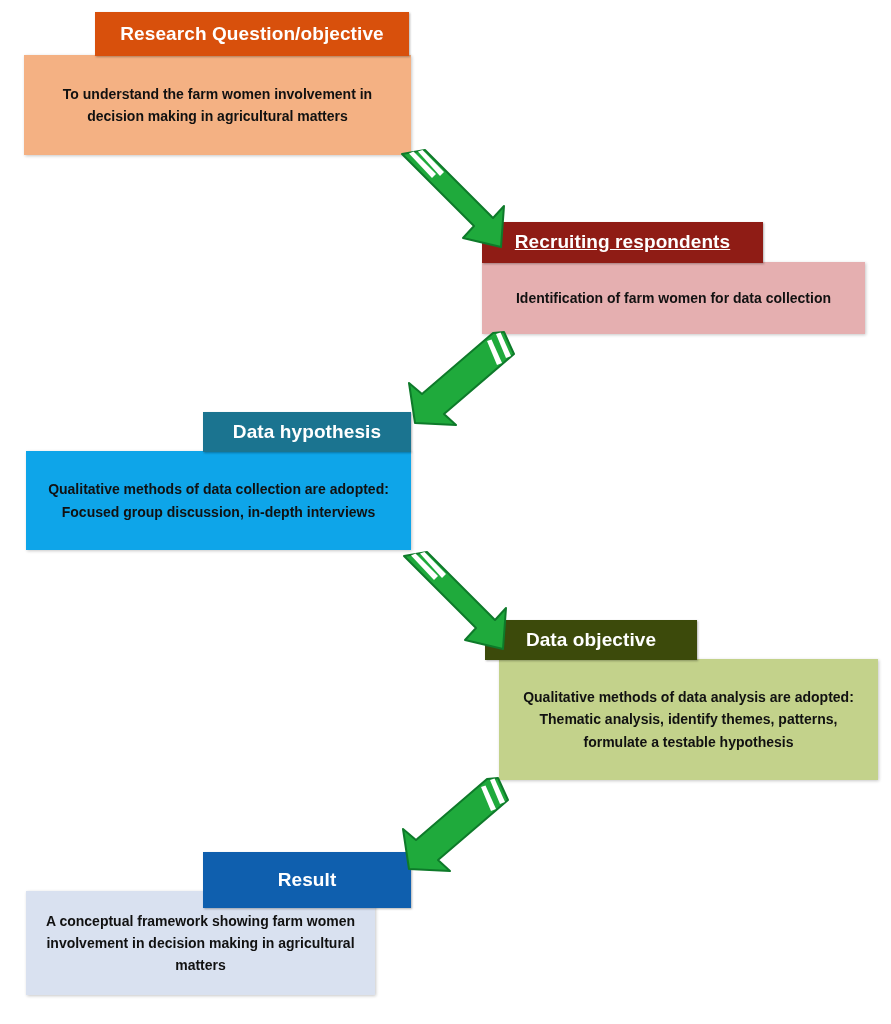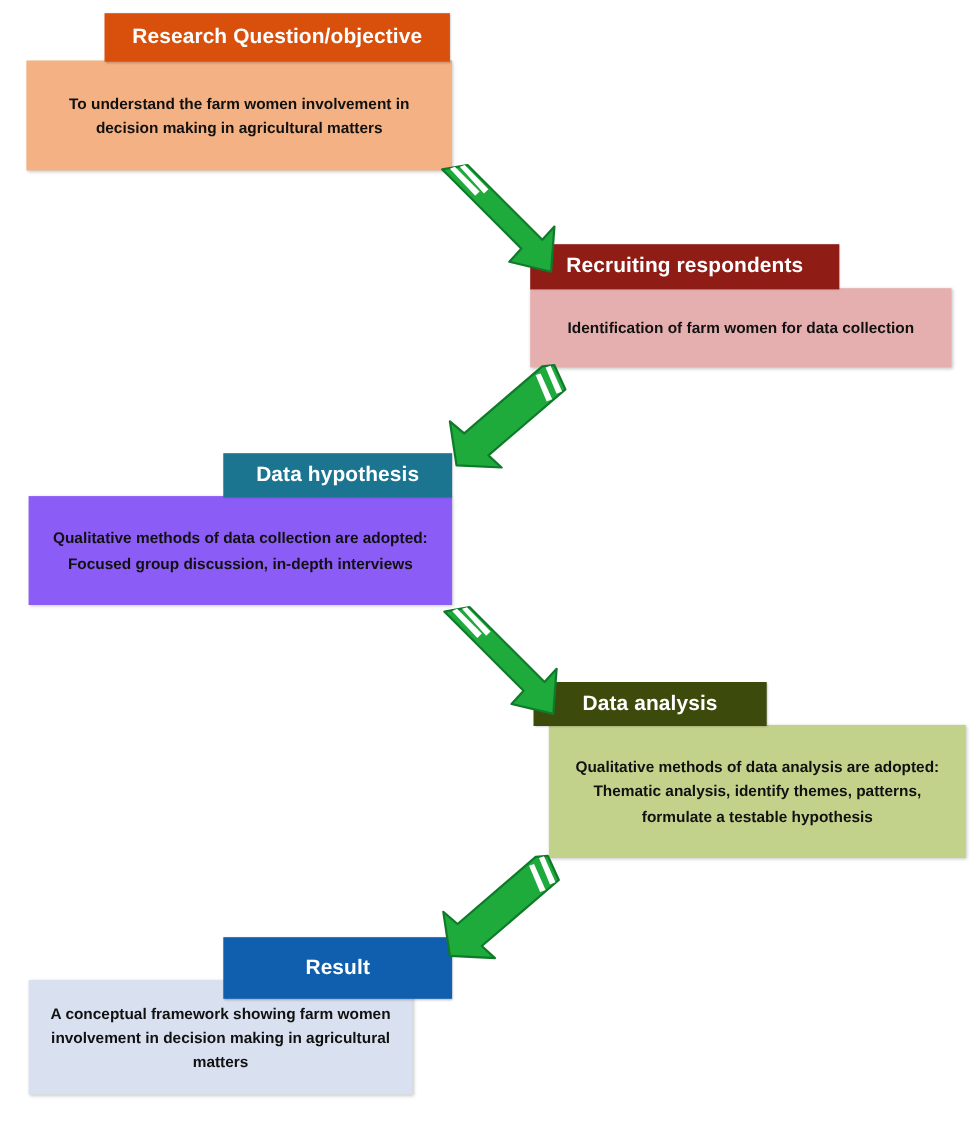--- a/index.html
+++ b/index.html
@@ -82,56 +82,56 @@
     <svg width="130" height="110" viewBox="0 0 130 110">
 
       <path d="M 14 8 L 37 4 L 105 72 L 116 60 L 113 101 L 75 92 L 86 80 L 18 12 Z" fill="#1faa3c" stroke="#0e7a2a" stroke-width="2" stroke-linejoin="round"></path>
 
       <path d="M 21 7.5 L 25.5 5.5 L 48 28 L 44 32 Z" fill="#ffffff"></path>
       <path d="M 30 5.5 L 34.5 4 L 56 26 L 52 30 Z" fill="#ffffff"></path>
     </svg>
   </div>
 
   <div class="step">
-    <div class="step-header" style="left:482px; top:222px; width:281px; height:41px; background:#8f1c15;">
+    <div class="step-header" style="left:482px; top:222px; width:281px; height:41px; background:#8f1c15;text-decoration:underline;">
       <span>Recruiting respondents</span>
     </div>
     <div class="step-body" style="left:482px; top:262px; width:383px; height:72px; background:#e5afb0;">
       <span>Identification of farm women for data collection</span>
     </div>
   </div>
 
   <div class="arrow" style="left:396px; top:326px; width:122px; height:104px;">
     <svg width="122" height="104" viewBox="0 0 122 104">
       <path d="M 108 6 L 118 28 L 48 88 L 60 99 L 19 97 L 13 57 L 26 68 L 97 7 Z" fill="#1faa3c" stroke="#0e7a2a" stroke-width="2" stroke-linejoin="round"></path>
       <path d="M 100 8 L 104.5 6.5 L 115 30 L 110 32 Z" fill="#ffffff"></path>
       <path d="M 91 15 L 95.5 13.5 L 106 37 L 101 39 Z" fill="#ffffff"></path>
     </svg>
   </div>
 
   <div class="step">
     <div class="step-header" style="left:203px; top:412px; width:208px; height:40px; background:#1b7490;">
       <span>Data hypothesis</span>
     </div>
-    <div class="step-body" style="left:26px; top:451px; width:385px; height:99px; background:#8b5cf6;">
+    <div class="step-body" style="left:26px; top:451px; width:385px; height:99px; background:#0ea5e9;">
       <span>Qualitative methods of data collection are adopted: Focused group discussion, in-depth interviews</span>
     </div>
   </div>
 
   <div class="arrow" style="left:390px; top:548px; width:130px; height:110px;">
     <svg width="130" height="110" viewBox="0 0 130 110">
       <path d="M 14 8 L 37 4 L 105 72 L 116 60 L 113 101 L 75 92 L 86 80 L 18 12 Z" fill="#1faa3c" stroke="#0e7a2a" stroke-width="2" stroke-linejoin="round"></path>
       <path d="M 21 7.5 L 25.5 5.5 L 48 28 L 44 32 Z" fill="#ffffff"></path>
       <path d="M 30 5.5 L 34.5 4 L 56 26 L 52 30 Z" fill="#ffffff"></path>
     </svg>
   </div>
 
   <div class="step">
     <div class="step-header" style="left:485px; top:620px; width:212px; height:40px; background:#3c4a0b;">
-      <span>Data analysis</span>
+      <span>Data objective</span>
     </div>
     <div class="step-body" style="left:499px; top:659px; width:379px; height:121px; background:#c3d28b;">
       <span>Qualitative methods of data analysis are adopted: Thematic analysis, identify themes, patterns, formulate a testable hypothesis</span>
     </div>
   </div>
 
   <div class="arrow" style="left:390px; top:772px; width:122px; height:104px;">
     <svg width="122" height="104" viewBox="0 0 122 104">
       <path d="M 108 6 L 118 28 L 48 88 L 60 99 L 19 97 L 13 57 L 26 68 L 97 7 Z" fill="#1faa3c" stroke="#0e7a2a" stroke-width="2" stroke-linejoin="round"></path>
       <path d="M 100 8 L 104.5 6.5 L 115 30 L 110 32 Z" fill="#ffffff"></path>

